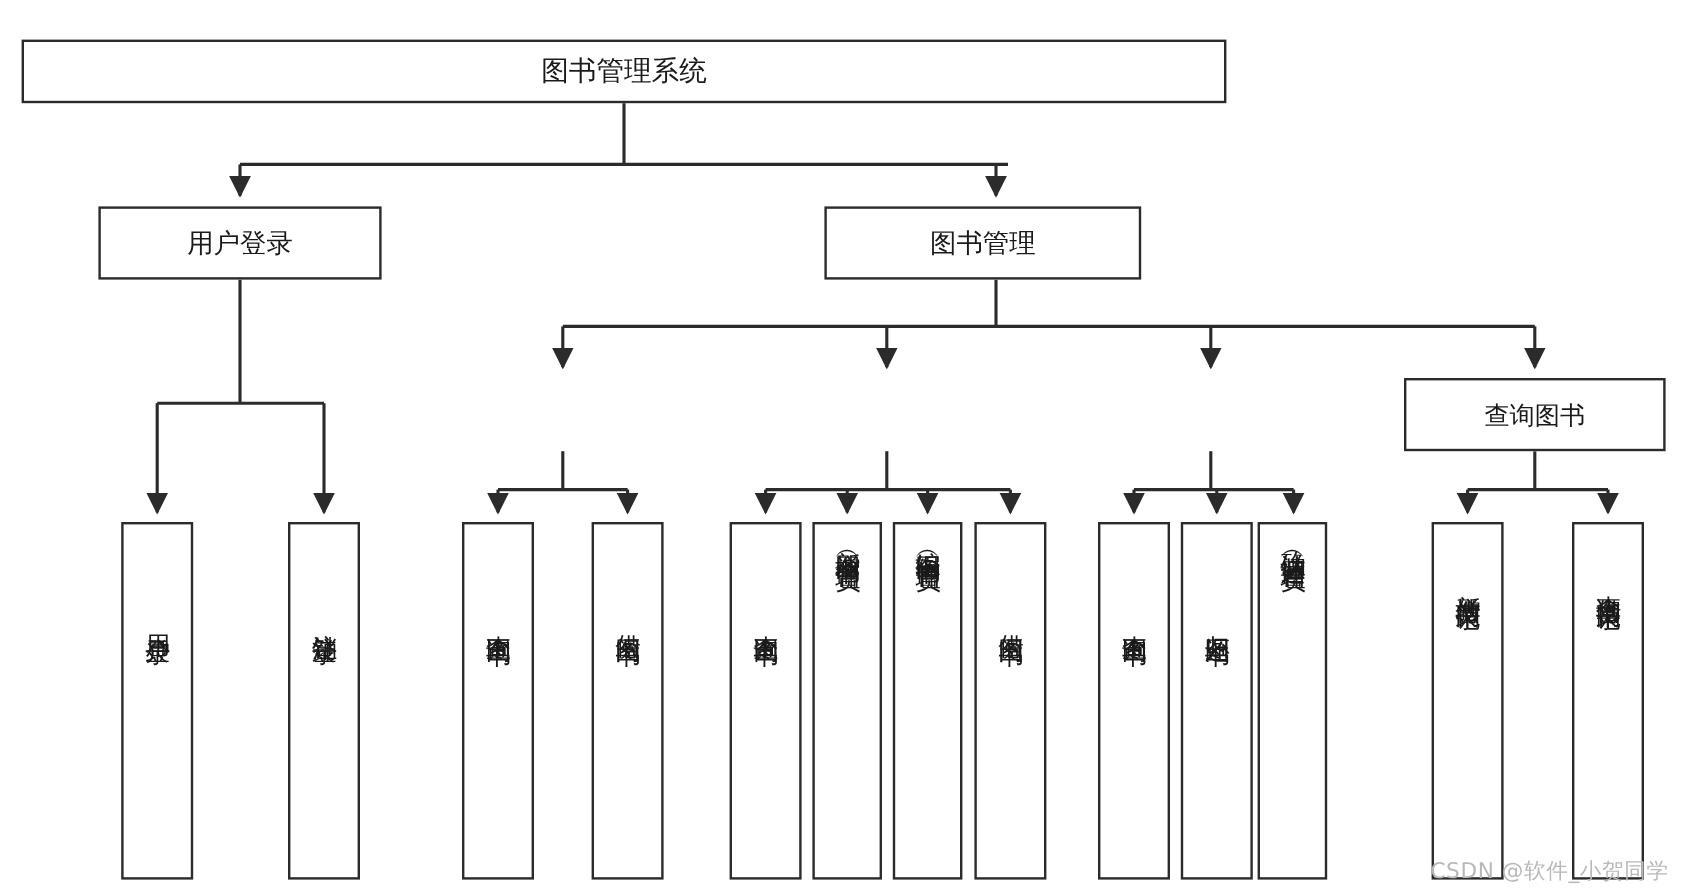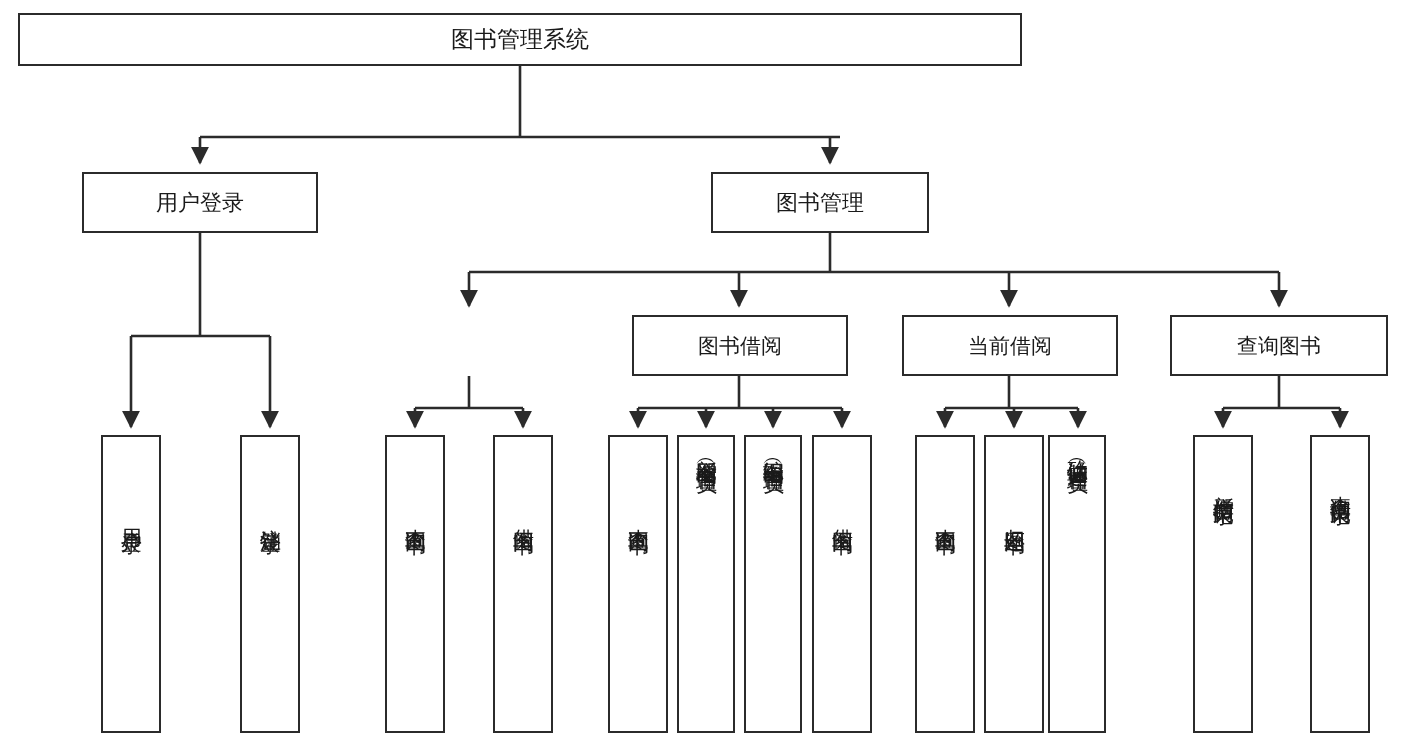--- a/index.html
+++ b/index.html
@@ -29,20 +29,21 @@
     border: 2px solid #2b2b2b;
     background: #ffffff;
     display: flex;
     align-items: center;
     justify-content: center;
     color: #1a1a1a;
     z-index: 2;
   }
   .node.root {
     font-size: 23px;
+    margin-top: 20px;
   }
   .node.level2 {
     font-size: 22px;
   }
   .node.level3 {
     font-size: 21px;
   }
   
   .node.leaf {
     font-size: 21px;
@@ -122,30 +123,24 @@
     </g>
   </svg>
 
   <div class="node root" style="left:18px; top:13px; width:1004px; height:53px;">
     <span>图书管理系统</span>
   </div>
 
   <div class="node level2" style="left:82px; top:172px; width:236px; height:61px;">
     <span>用户登录</span>
   </div>
-  <div class="node level2" style="left:711px; top:172px; width:218px; height:61px;">
+  <div class="node level2" style="left:687px; top:172px; width:264px; height:61px;">
     <span>图书管理</span>
   </div>
 
-  <div class="node level3" style="left:632px; top:315px; width:216px; height:61px;">
-    <span>图书借阅</span>
-  </div>
-  <div class="node level3" style="left:902px; top:315px; width:216px; height:61px;">
-    <span>当前借阅</span>
-  </div>
   <div class="node level3" style="left:1170px; top:315px; width:218px; height:61px;">
     <span>查询图书</span>
   </div>
 
   <div class="node leaf" style="left:101px; top:435px; width:60px; height:298px; padding-top:75px;">
     <span class="vtext">用户登录</span>
   </div>
   <div class="node leaf" style="left:240px; top:435px; width:60px; height:298px; padding-top:75px;">
     <span class="vtext">注销登录</span>
   </div>
@@ -180,14 +175,15 @@
     <span class="vtext">确认归还（管理员）</span>
   </div>
 
   <div class="node leaf" style="left:1193px; top:435px; width:60px; height:298px; padding-top:42px;">
     <span class="vtext">新增借阅记录</span>
   </div>
   <div class="node leaf" style="left:1310px; top:435px; width:60px; height:298px; padding-top:42px;">
     <span class="vtext">查询借阅记录</span>
   </div>
 
+  <div class="watermark" style="left:1192px; top:714px;">CSDN @软件_小贺同学</div>
 
 </div>
 
 </body></html>

